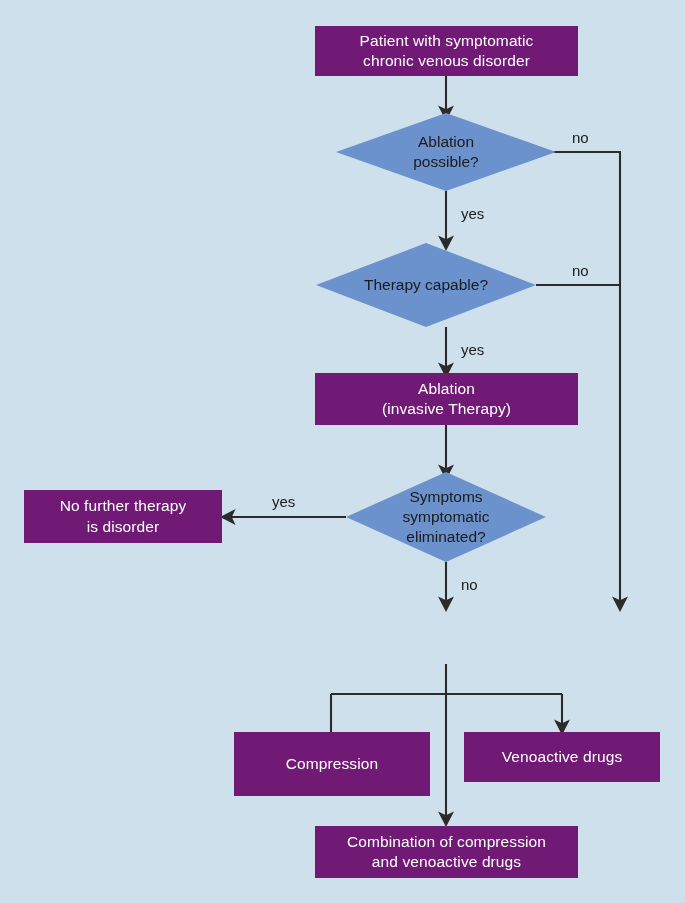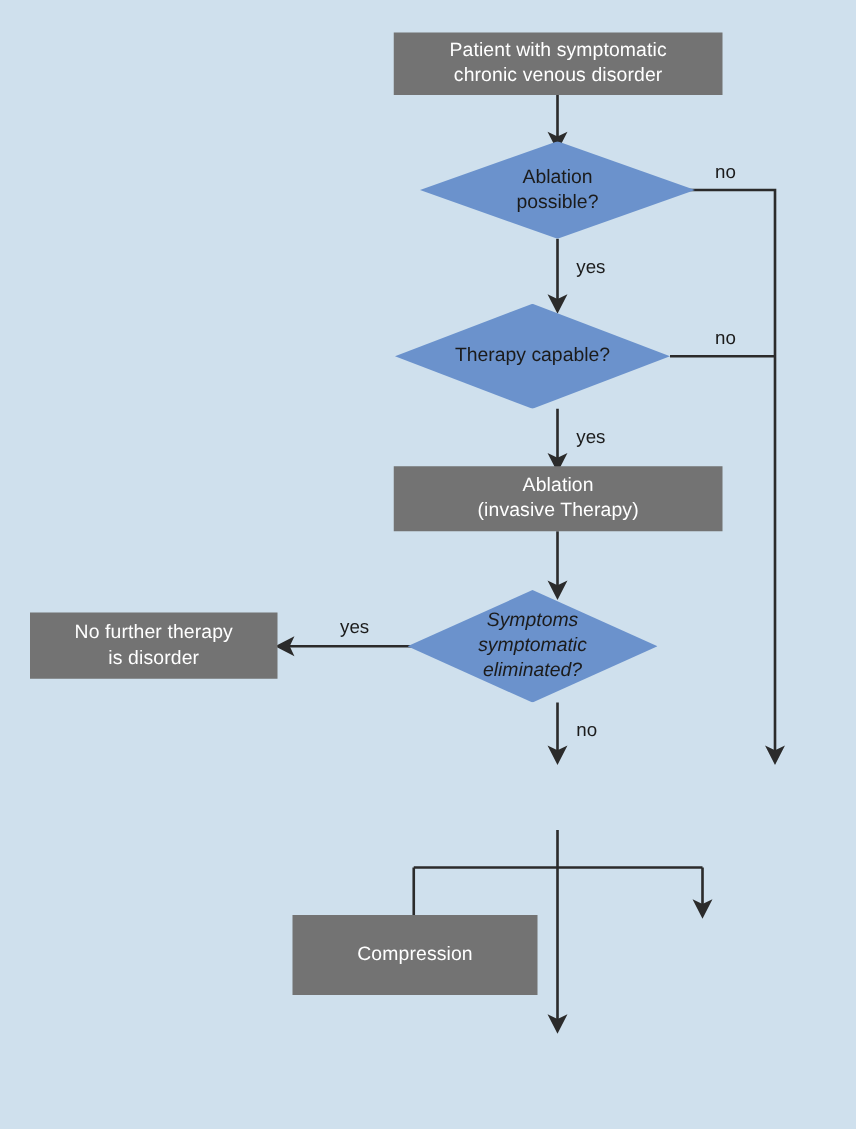--- a/index.html
+++ b/index.html
@@ -30,21 +30,21 @@
   .node {
     position: absolute;
     box-sizing: border-box;
     display: flex;
     align-items: center;
     justify-content: center;
     text-align: center;
     z-index: 3;
   }
   .process {
-    background: #737373;
+    background: #701a75;
     color: #ffffff;
     font-size: 15.5px;
     line-height: 1.30;
     letter-spacing: 0.1px;
   }
   .decision {
     color: #1b1b1b;
     font-size: 15.5px;
     line-height: 1.30;
     background: transparent;
@@ -133,42 +133,51 @@
     </div>
   </div>
 
   <div class="node process" style="left:315px; top:373px; width:263px; height:52px;">
     <div>
       <div>Ablation</div>
       <div>(invasive Therapy)</div>
     </div>
   </div>
 
-  <div class="node decision" style="left:326px; top:472px; width:200px; height:90px;font-style:italic;">
+  <div class="node decision" style="left:346px; top:472px; width:200px; height:90px;">
     <span class="dia-shape"></span>
     <div class="dia-label">
       <div>Symptoms</div>
       <div>symptomatic</div>
       <div>eliminated?</div>
     </div>
   </div>
 
   <div class="node process" style="left:24px; top:490px; width:198px; height:53px;">
     <div>
       <div>No further therapy</div>
       <div>is disorder</div>
     </div>
   </div>
 
 
   <div class="node process" style="left:234px; top:732px; width:196px; height:64px;">
     <div>Compression</div>
   </div>
 
+  <div class="node process" style="left:464px; top:732px; width:196px; height:50px;">
+    <div>Venoactive drugs</div>
+  </div>
 
+  <div class="node process" style="left:315px; top:826px; width:263px; height:52px;">
+    <div>
+      <div>Combination of compression</div>
+      <div>and venoactive drugs</div>
+    </div>
+  </div>
 
   <div class="edge-label" style="left:572px; top:130px;">no</div>
 
   <div class="edge-label" style="left:461px; top:206px;">yes</div>
 
   <div class="edge-label" style="left:572px; top:263px;">no</div>
 
   <div class="edge-label" style="left:461px; top:342px;">yes</div>
 
   <div class="edge-label" style="left:272px; top:494px;">yes</div>

